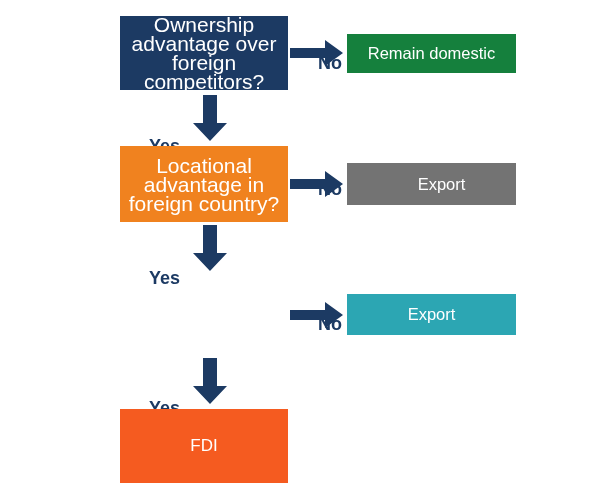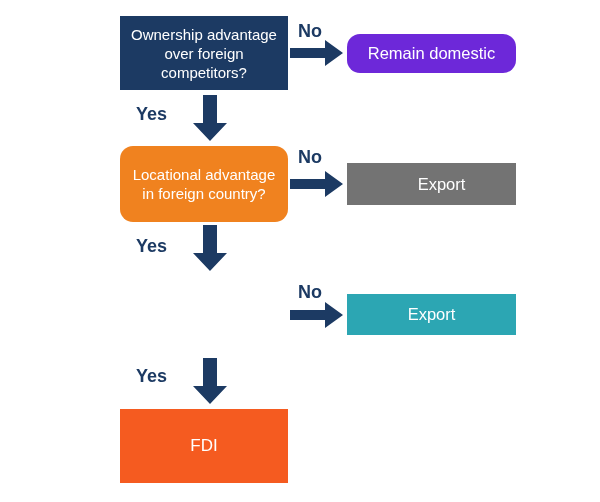--- a/index.html
+++ b/index.html
@@ -20,44 +20,45 @@
     display: flex;
     align-items: center;
     justify-content: center;
     text-align: center;
     color: #ffffff;
     box-sizing: border-box;
   }
   .qbox {
     left: 120px;
     width: 168px;
-    font-size: 15px;
+    font-size: 21px;
     line-height: 19px;
     padding: 4px 8px;
   }
   .obox {
     left: 347px;
     width: 169px;
     font-size: 16.5px;
   }
   .edge-label {
     position: absolute;
     font-size: 18px;
     font-weight: bold;
     width: 44px;
-    text-align: left;
+    text-align: right;
     line-height: 20px;
+    margin-top: 32px;
   }
   .arrow {
     position: absolute;
     line-height: 0;
   }
   .arrow svg { display: block; }
   .q1 { top: 16px;  height: 74px; }
-  .q2 { top: 146px; height: 76px; border-radius: 13px; }
+  .q2 { top: 146px; height: 76px; }
   .q3 { top: 277px; height: 79px; }
   .o1 { top: 34px;  height: 39px; }
   .o2 { top: 163px; height: 42px; }
   .o3 { top: 294px; height: 41px; }
   .final-box { left: 120px; top: 409px; width: 168px; height: 74px; font-size: 17px; }
   .h-arrow { left: 290px; width: 54px; height: 26px; }
   .h1 { top: 40px; }
   .h2 { top: 171px; }
   .h3 { top: 302px; }
   .v-arrow { left: 193px; width: 34px; height: 46px; }
@@ -78,21 +79,21 @@
 
   <div class="box qbox q1" style="background-color: rgb(28, 58, 99);">
     <span>Ownership advantage over foreign competitors?</span>
   </div>
   <div class="edge-label no1" style="color: rgb(28, 58, 99);">No</div>
   <div class="arrow h-arrow h1" style="color: rgb(28, 58, 99);">
     <svg width="54" height="26" viewBox="0 0 54 26">
       <polygon points="0,8 35,8 35,0 53,13 35,26 35,18 0,18" fill="currentColor"></polygon>
     </svg>
   </div>
-  <div class="box obox o1" style="background-color: #6d28d9; border-radius: 13px;">
+  <div class="box obox o1" style="background-color: #15803d;">
     <span>Remain domestic</span>
   </div>
   <div class="edge-label yes1" style="color: rgb(28, 58, 99);">Yes</div>
   <div class="arrow v-arrow v1" style="color: rgb(28, 58, 99);">
     <svg width="34" height="46" viewBox="0 0 34 46">
       <polygon points="10,0 24,0 24,28 34,28 17,46 0,28 10,28" fill="currentColor"></polygon>
     </svg>
   </div>
 
   <div class="box qbox q2" style="background-color: rgb(240, 130, 31);">

